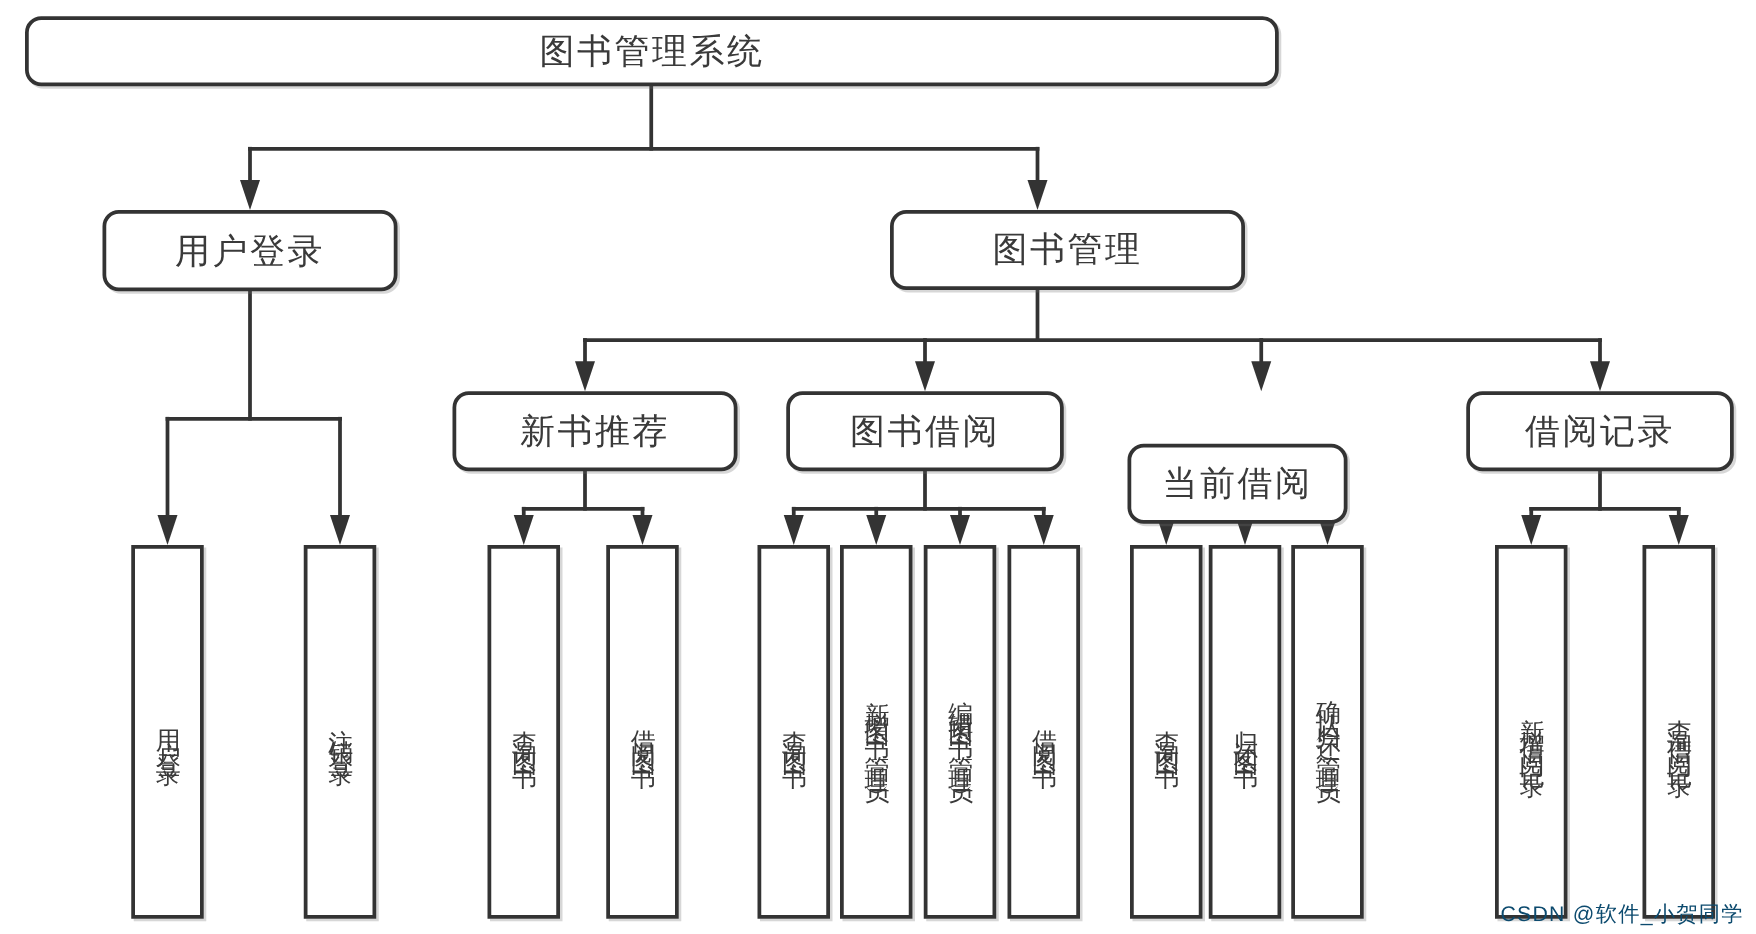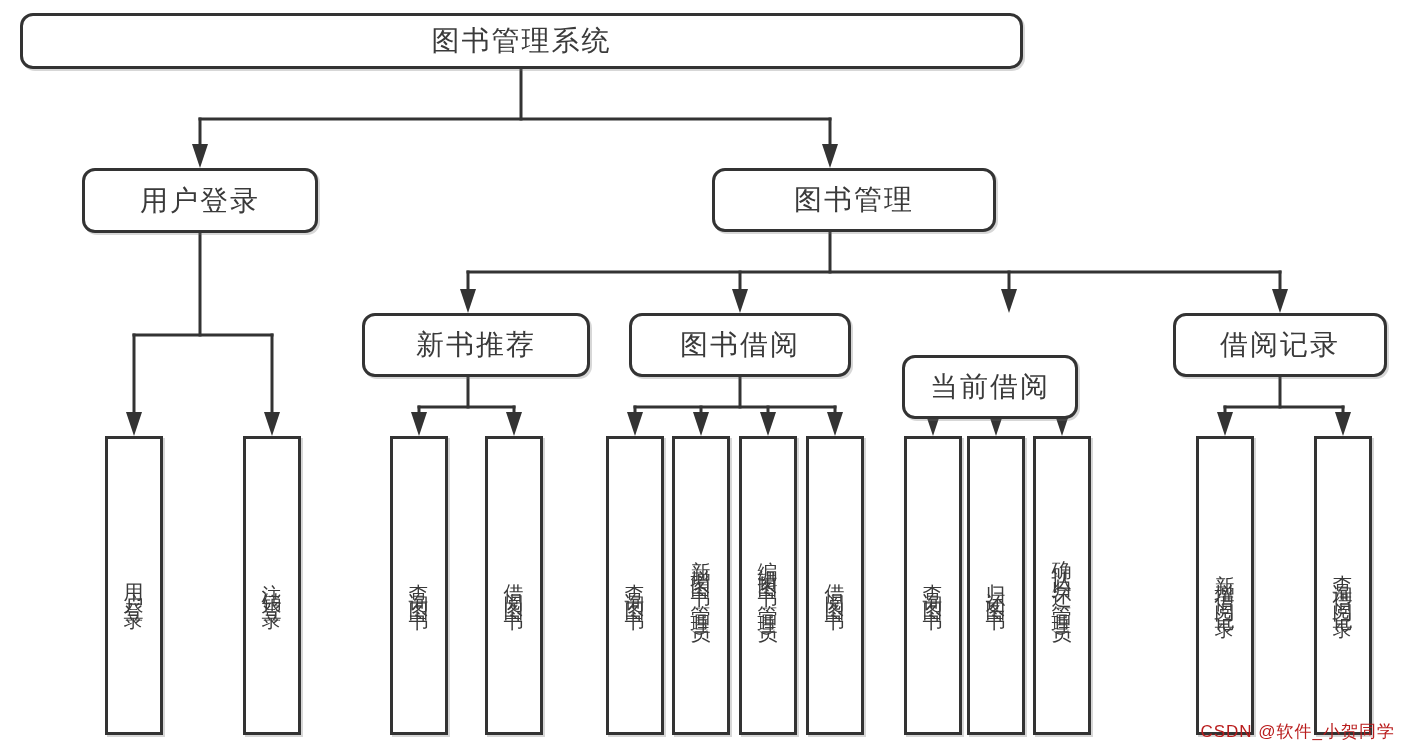--- a/index.html
+++ b/index.html
@@ -38,21 +38,21 @@
   .n-current{left:902px;top:313px;width:176px;height:64px;margin-top:42px;}
   .n-records{left:1173px;top:313px;width:214px;height:64px;text-align:right;}
   .leaf{top:436px;width:58px;height:299px;}
   .l1{left:105px;} .l2{left:243px;}
   .l3{left:390px;} .l4{left:485px;}
   .l5{left:606px;} .l6{left:672px;} .l7{left:739px;} .l8{left:806px;}
   .l9{left:904px;} .l10{left:967px;} .l11{left:1033px;}
   .l12{left:1196px;} .l13{left:1314px;}
   .watermark{
     position:absolute;right:10px;bottom:4px;z-index:2;
-    color:#b91c1c;font-size:17px;letter-spacing:1px;
+    color:#0c4a6e;font-size:17px;letter-spacing:1px;
   }
 </style>
 </head>
 <body>
 
 <div class="stage">
 
   <svg class="lines" width="1405" height="747" viewBox="0 0 1405 747">
     <g stroke="#333333" stroke-width="3" fill="none" stroke-linecap="square">
 

